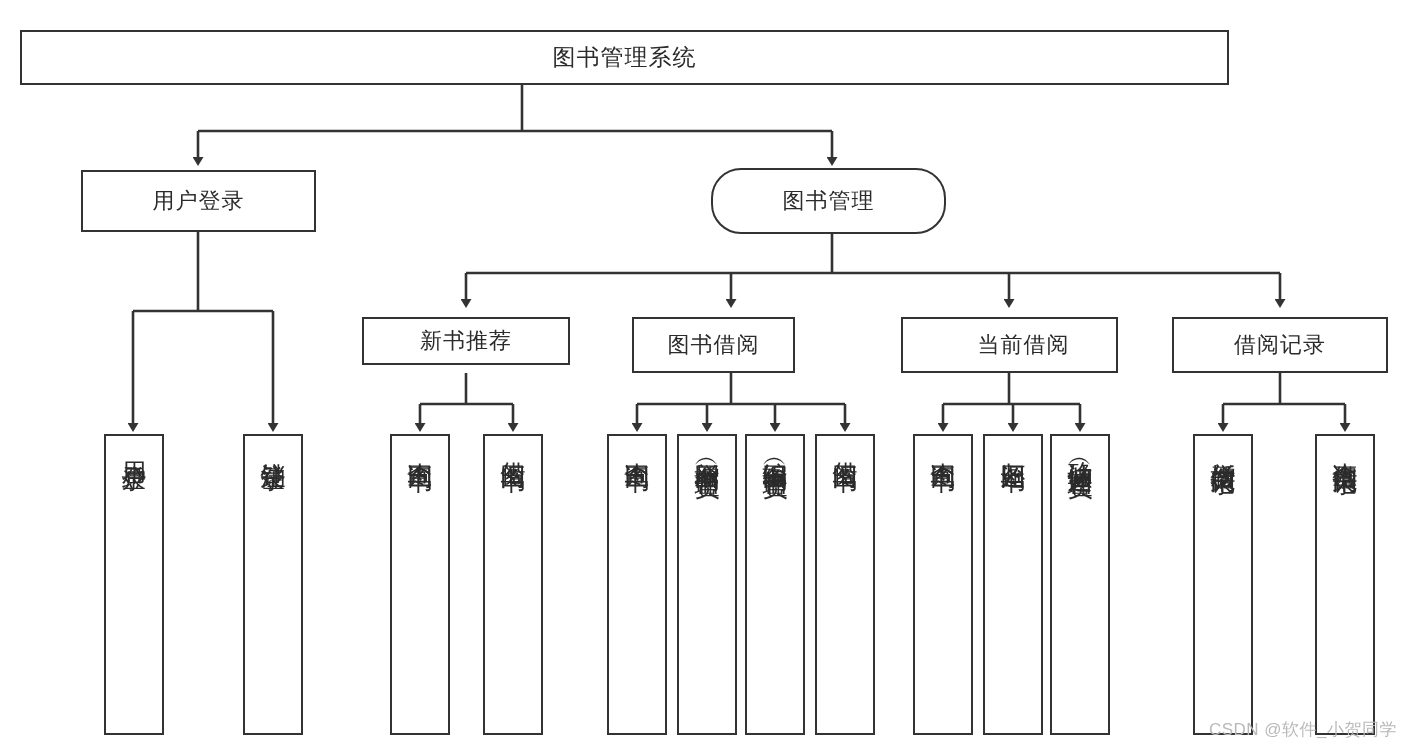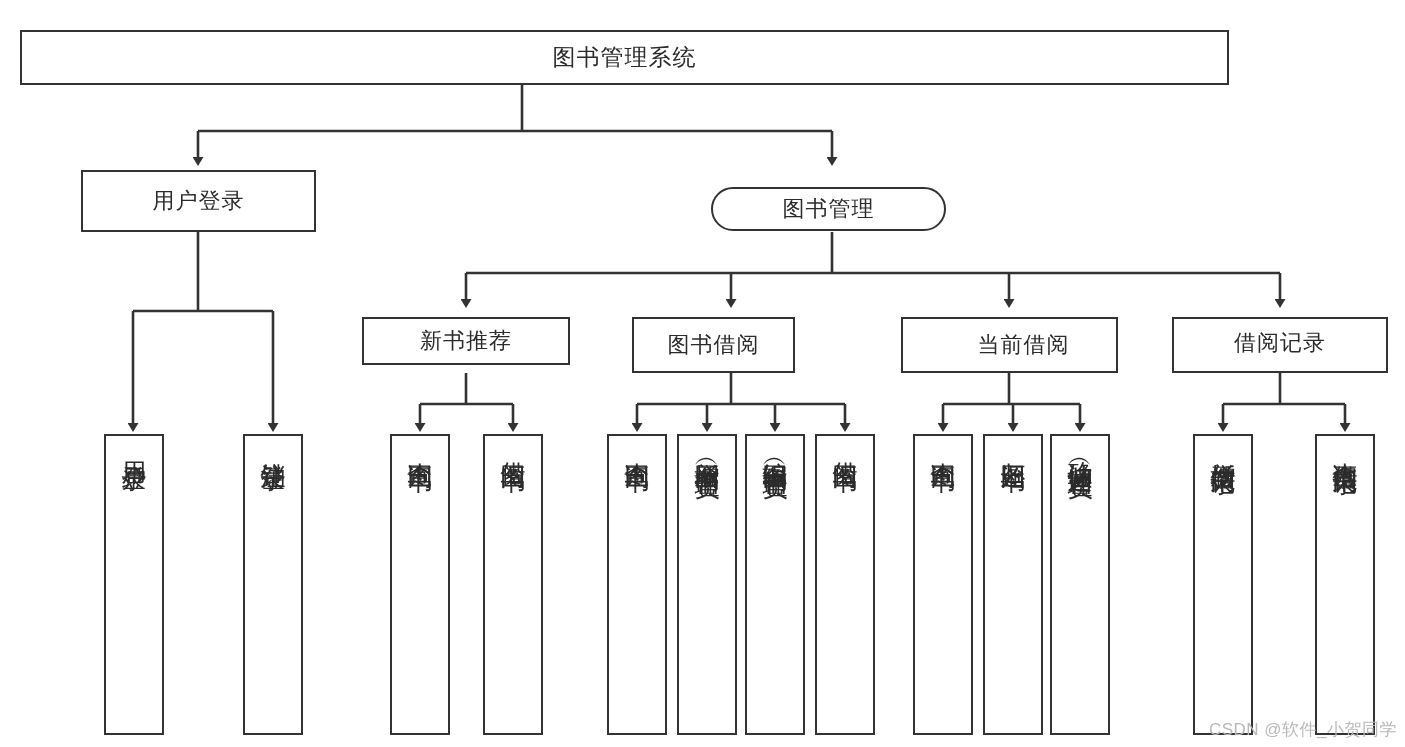--- a/index.html
+++ b/index.html
@@ -129,34 +129,34 @@
     </g>
   </svg>
 
   <div class="node root horizontal" style="left:20px; top:13px; width:1209px; height:55px;margin-top:17px;">
     <span class="node-label">图书管理系统</span>
   </div>
 
   <div class="node horizontal" style="left:81px; top:170px; width:235px; height:62px;">
     <span class="node-label">用户登录</span>
   </div>
-  <div class="node horizontal" style="left:711px; top:187px; width:235px; height:44px;border-radius:30px;">
+  <div class="node horizontal" style="left:711px; top:168px; width:235px; height:66px;border-radius:30px;">
     <span class="node-label">图书管理</span>
   </div>
 
   <div class="node horizontal" style="left:362px; top:317px; width:208px; height:48px;">
     <span class="node-label">新书推荐</span>
   </div>
   <div class="node horizontal" style="left:632px; top:317px; width:163px; height:56px;">
     <span class="node-label">图书借阅</span>
   </div>
   <div class="node horizontal" style="left:901px; top:317px; width:217px; height:56px;padding-left:28px;">
     <span class="node-label">当前借阅</span>
   </div>
-  <div class="node horizontal" style="left:1172px; top:317px; width:216px; height:56px;font-family:Liberation Mono, monospace;">
+  <div class="node horizontal" style="left:1172px; top:317px; width:216px; height:56px;">
     <span class="node-label">借阅记录</span>
   </div>
 
   <div class="node vertical" style="left:104px; top:434px; width:60px; height:301px;">
     <span class="node-label">用户登录</span>
   </div>
   <div class="node vertical" style="left:243px; top:434px; width:60px; height:301px;">
     <span class="node-label">注销登录</span>
   </div>
 

